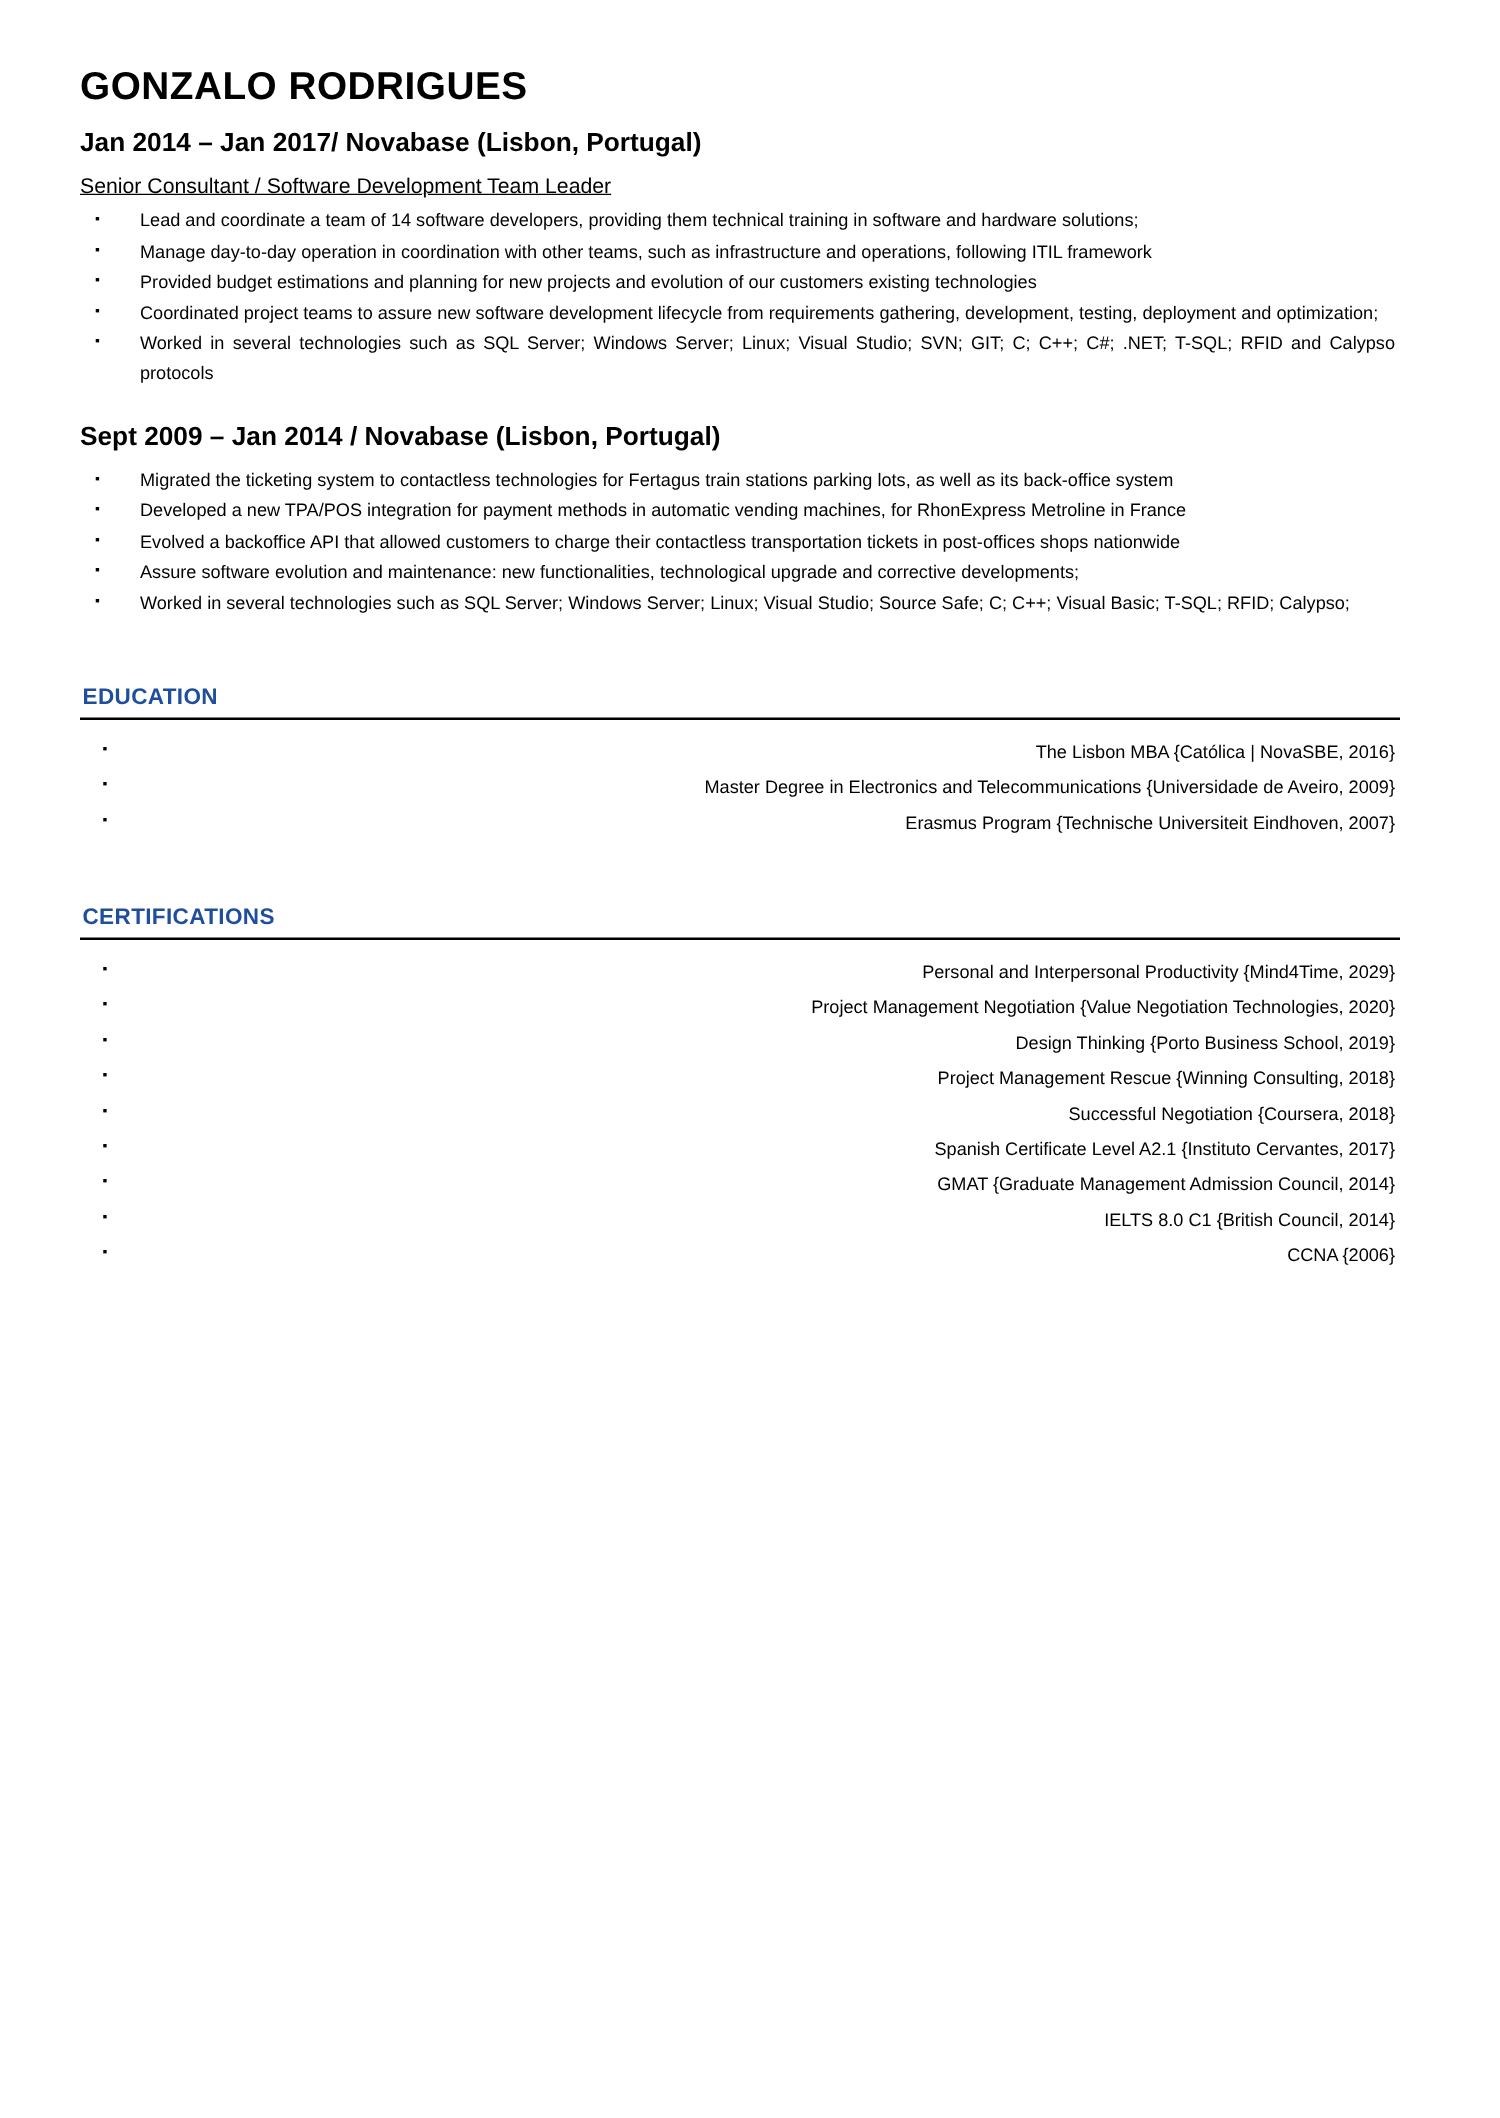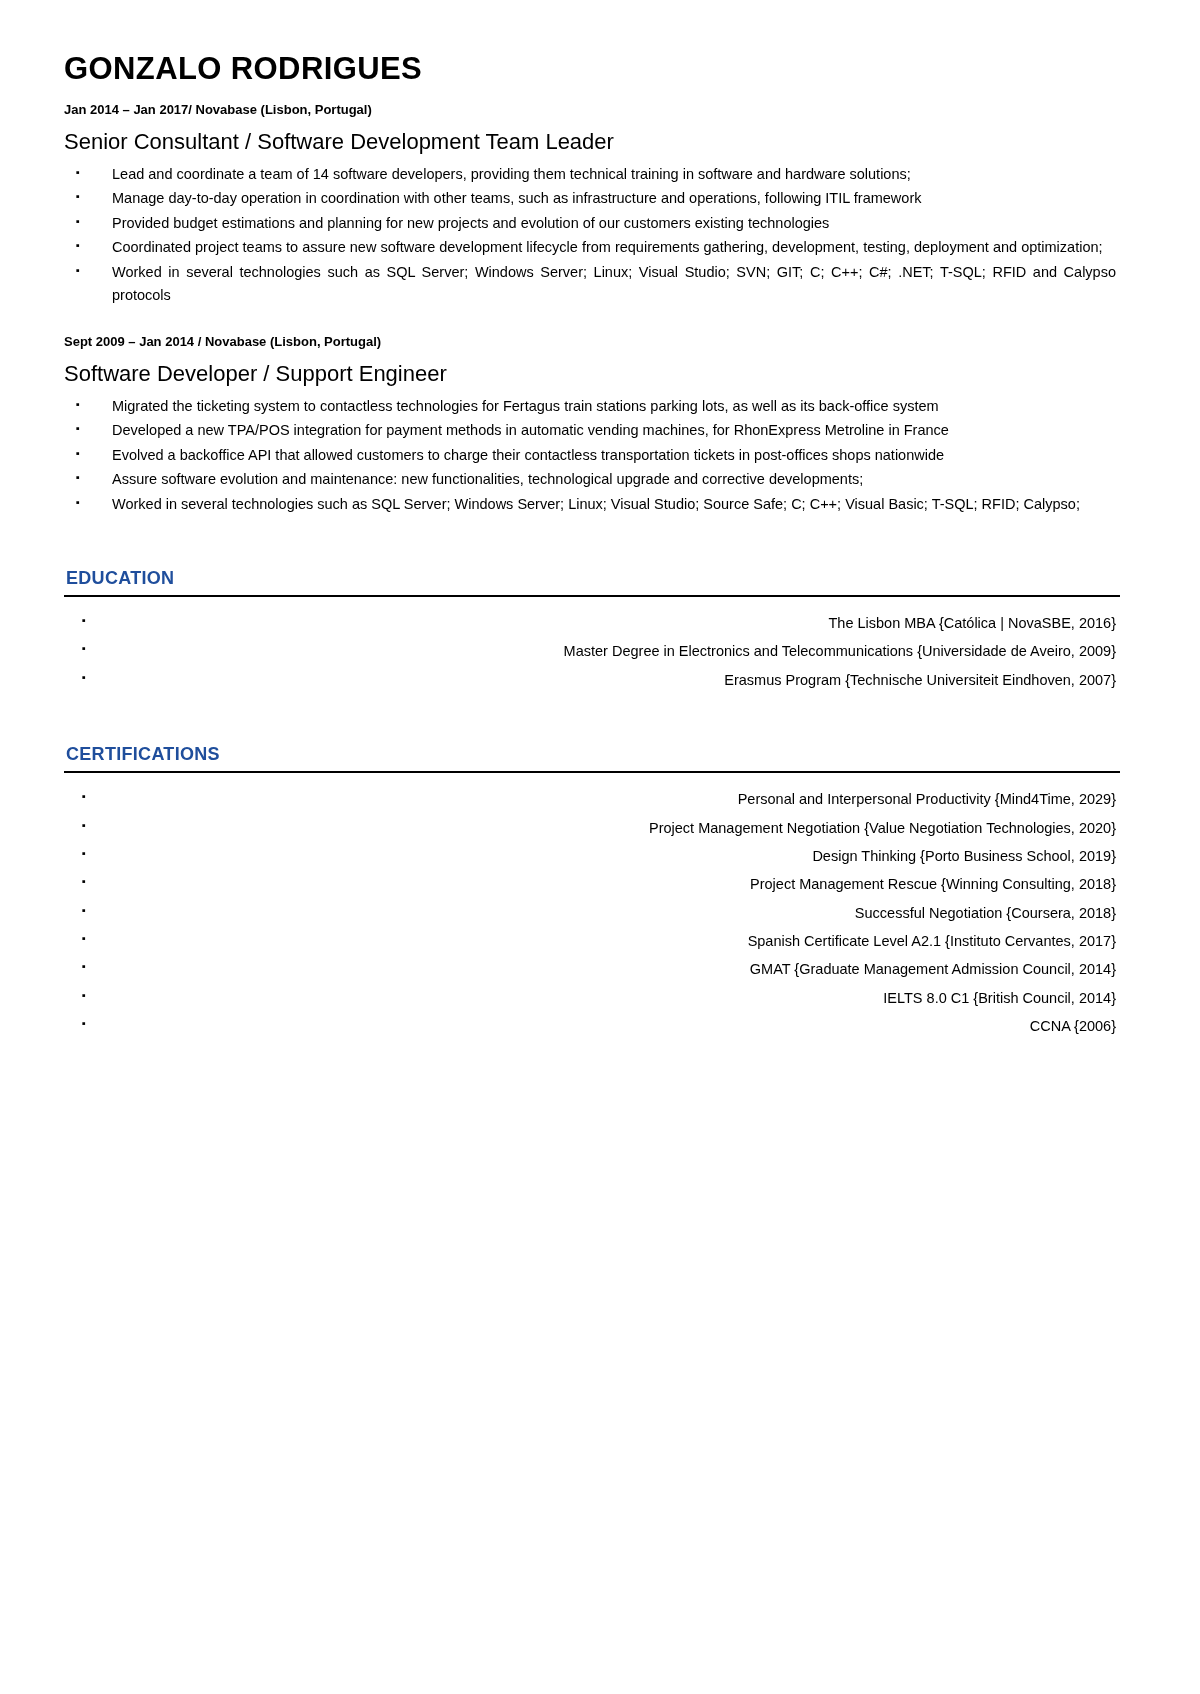--- a/index.html
+++ b/index.html
@@ -22,28 +22,29 @@
     position: relative;
   }
   .name {
     font-size: 31px;
     font-weight: bold;
     letter-spacing: 0.4px;
     margin: 0 0 16px 0;
     line-height: 1.1;
   }
   .job-dates {
-    font-size: 13px;
+    font-size: 21px;
     font-weight: bold;
     margin: 0 0 10px 0;
     line-height: 1.25;
   }
   .job-title {
-    font-size: 22px;
+    font-size: 17px;
     font-weight: normal;
+    text-decoration: underline;
     margin: 0 0 6px 0;
     line-height: 1.3;
   }
   ul.bullets {
     list-style: none;
     margin: 0;
     padding: 0;
   }
   ul.bullets li {
     position: relative;
@@ -111,21 +112,20 @@
       <li>Lead and coordinate a team of 14 software developers, providing them technical training in software and hardware solutions;</li>
       <li>Manage day-to-day operation in coordination with other teams, such as infrastructure and operations, following ITIL framework</li>
       <li>Provided budget estimations and planning for new projects and evolution of our customers existing technologies</li>
       <li>Coordinated project teams to assure new software development lifecycle from requirements gathering, development, testing, deployment and optimization;</li>
       <li>Worked in several technologies such as SQL Server; Windows Server; Linux; Visual Studio; SVN; GIT; C; C++; C#; .NET; T-SQL; RFID and Calypso protocols</li>
     </ul>
   </div>
 
   <div class="job-block second">
     <div class="job-dates">Sept 2009 – Jan 2014 / Novabase (Lisbon, Portugal)</div>
-    <div class="job-title">Software Developer / Support Engineer</div>
     <ul class="bullets">
       <li>Migrated the ticketing system to contactless technologies for Fertagus train stations parking lots, as well as its back-office system</li>
       <li>Developed a new TPA/POS integration for payment methods in automatic vending machines, for RhonExpress Metroline in France</li>
       <li>Evolved a backoffice API that allowed customers to charge their contactless transportation tickets in post-offices shops nationwide</li>
       <li>Assure software evolution and maintenance: new functionalities, technological upgrade and corrective developments;</li>
       <li>Worked in several technologies such as SQL Server; Windows Server; Linux; Visual Studio; Source Safe; C; C++; Visual Basic; T-SQL; RFID; Calypso;</li>
     </ul>
   </div>
 
   <div class="section">

